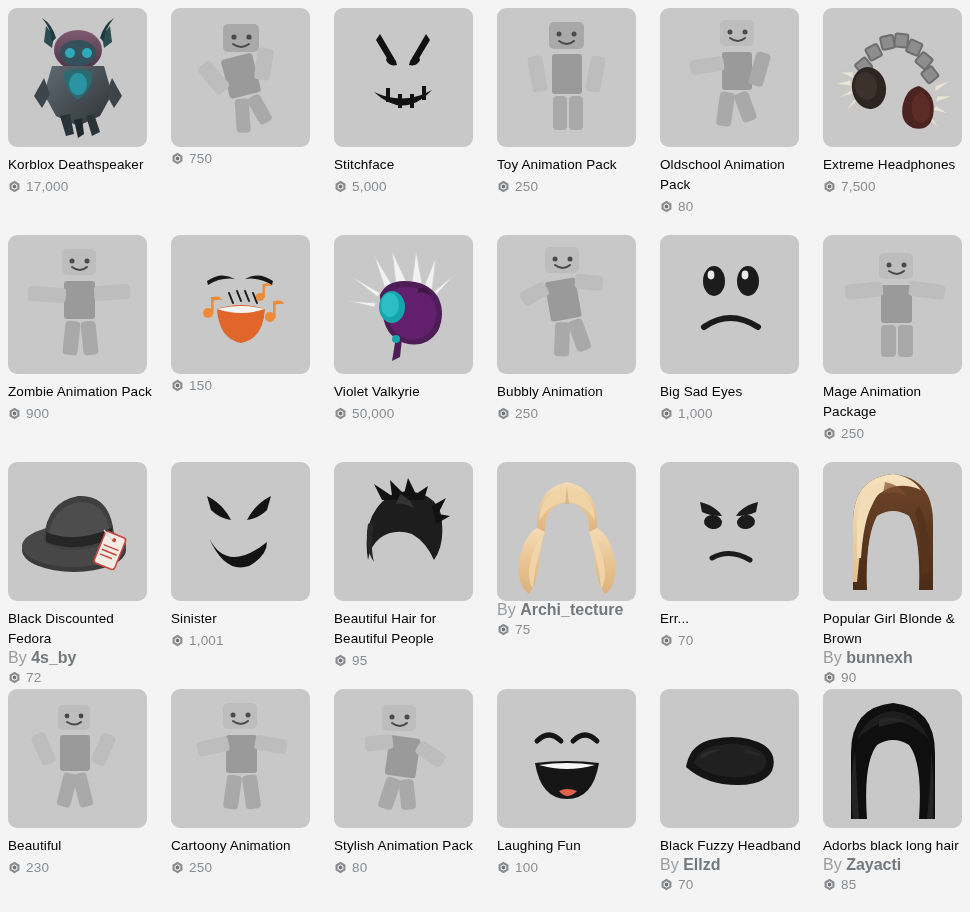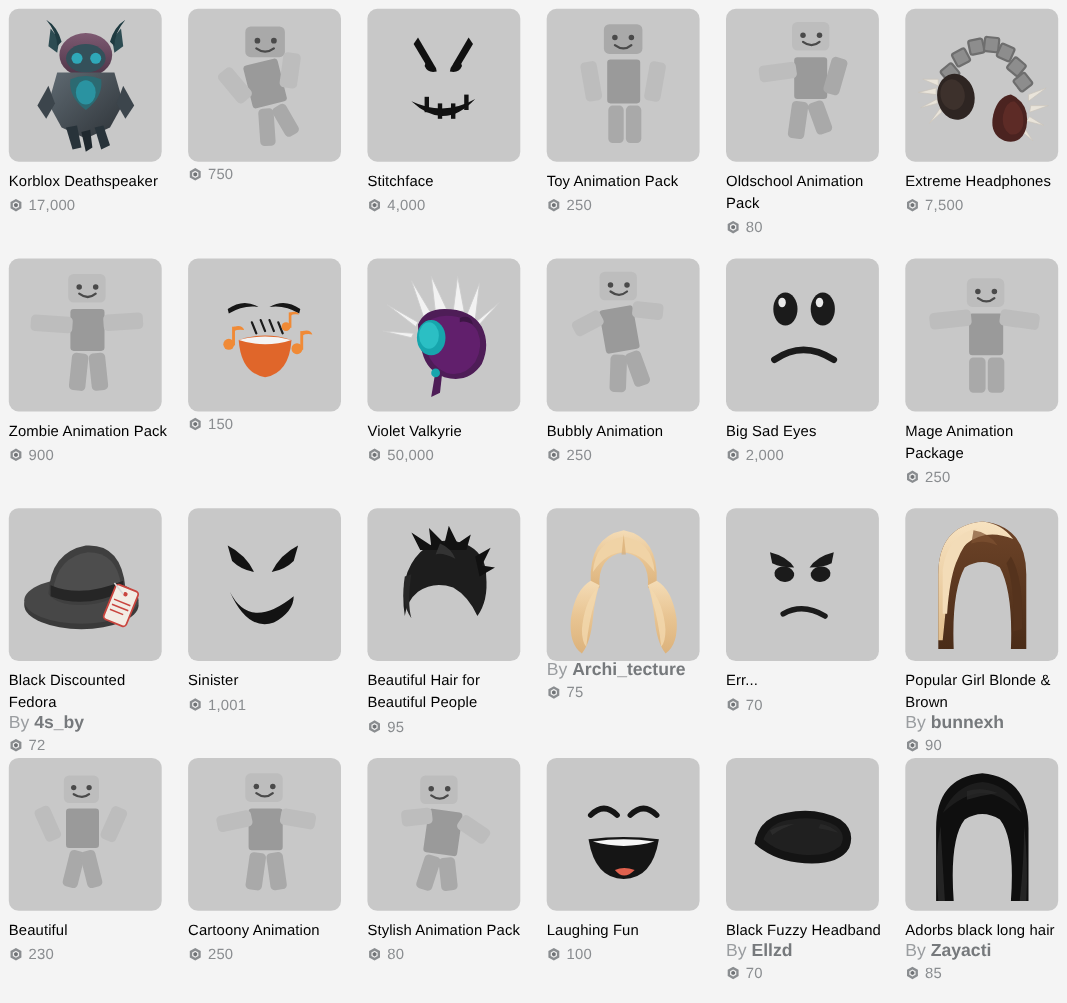--- a/index.html
+++ b/index.html
@@ -159,21 +159,21 @@
       </div>
       <div class="item-name">Stitchface</div>
       <div class="price-row">
         <span>
           <svg class="robux-icon" viewBox="0 0 16 16">
   <polygon points="8,1 14.1,4.5 14.1,11.5 8,15 1.9,11.5 1.9,4.5" fill="#8a8d90"></polygon>
   <polygon points="8,4 11.5,6 11.5,10 8,12 4.5,10 4.5,6" fill="#eeeeee"></polygon>
   <polygon points="8,5.6 10.1,6.8 10.1,9.2 8,10.4 5.9,9.2 5.9,6.8" fill="#6f7275"></polygon>
 </svg>
         </span>
-        <span class="price-value">4,000</span>
+        <span class="price-value">5,000</span>
       </div>
     </div>
     <div class="item-card">
       <div class="thumb">
 <svg viewBox="0 0 139 139">
   <rect x="52" y="14" width="35" height="27" rx="5" class="bodypart"></rect>
   <circle cx="62" cy="26" r="2.5" fill="#4a4a4a"></circle>
           <circle cx="77" cy="26" r="2.5" fill="#4a4a4a"></circle>
   <path d="M62 33 q8 6 15 0" stroke="#4a4a4a" stroke-width="2" fill="none" stroke-linecap="round"></path>
   <rect x="55" y="46" width="30" height="40" rx="3" class="bodypart-d"></rect>
@@ -397,21 +397,21 @@
       </div>
       <div class="item-name">Big Sad Eyes</div>
       <div class="price-row">
         <span>
           <svg class="robux-icon" viewBox="0 0 16 16">
   <polygon points="8,1 14.1,4.5 14.1,11.5 8,15 1.9,11.5 1.9,4.5" fill="#8a8d90"></polygon>
   <polygon points="8,4 11.5,6 11.5,10 8,12 4.5,10 4.5,6" fill="#eeeeee"></polygon>
   <polygon points="8,5.6 10.1,6.8 10.1,9.2 8,10.4 5.9,9.2 5.9,6.8" fill="#6f7275"></polygon>
 </svg>
         </span>
-        <span class="price-value">2,000</span>
+        <span class="price-value">1,000</span>
       </div>
     </div>
     <div class="item-card">
       <div class="thumb">
 <svg viewBox="0 0 139 139">
   <rect x="56" y="18" width="34" height="26" rx="5" class="bodypart-l"></rect>
   <circle cx="66" cy="30" r="2.5" fill="#4a4a4a"></circle>
           <circle cx="81" cy="30" r="2.5" fill="#4a4a4a"></circle>
   <path d="M66 36 q8 6 15 0" stroke="#4a4a4a" stroke-width="2" fill="none" stroke-linecap="round"></path>
   <rect x="58" y="50" width="31" height="38" rx="3" class="bodypart-d"></rect>

